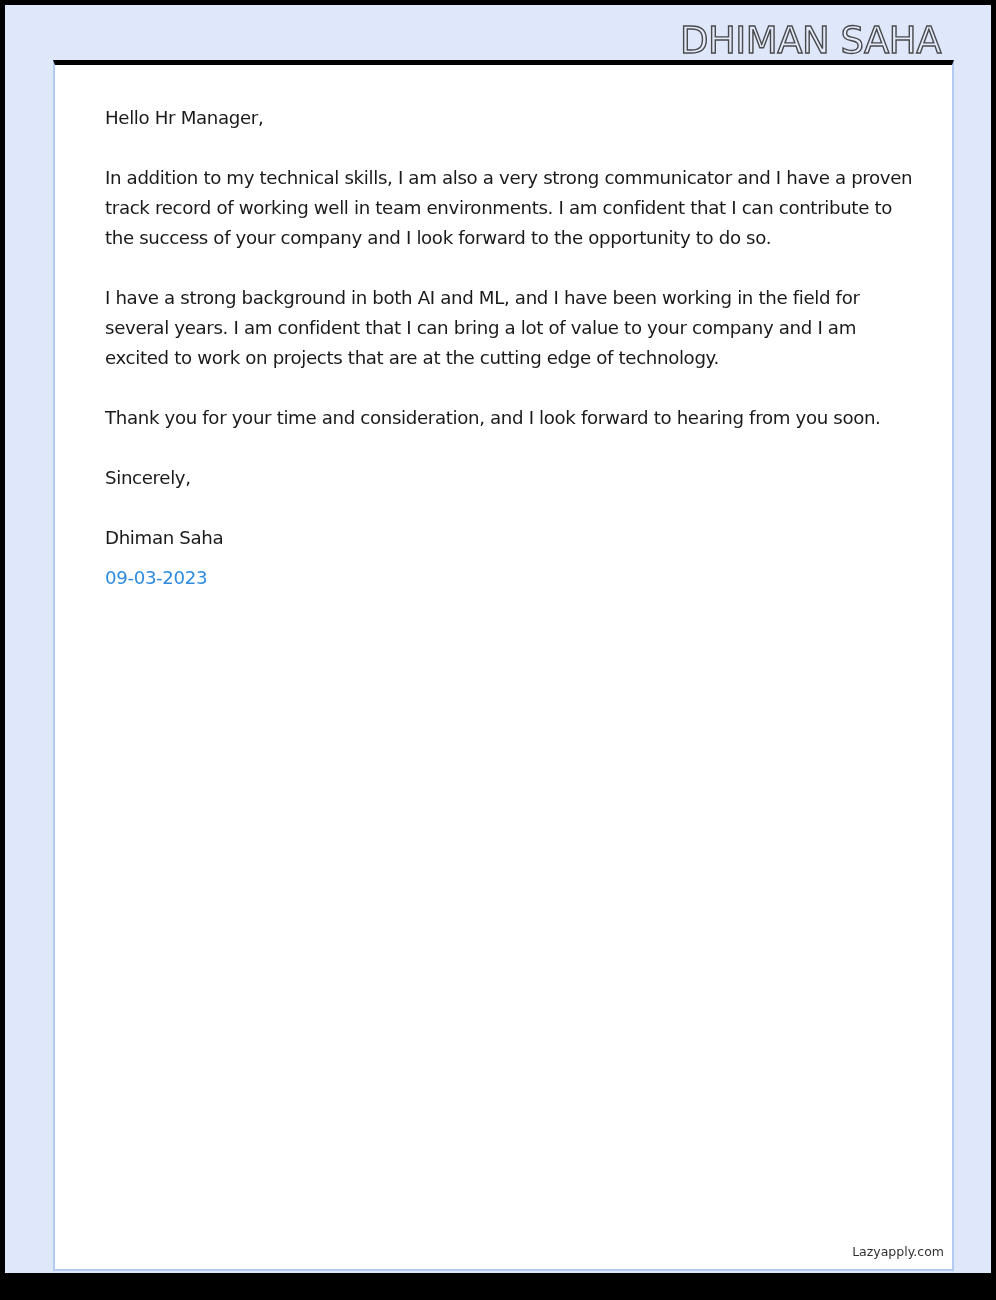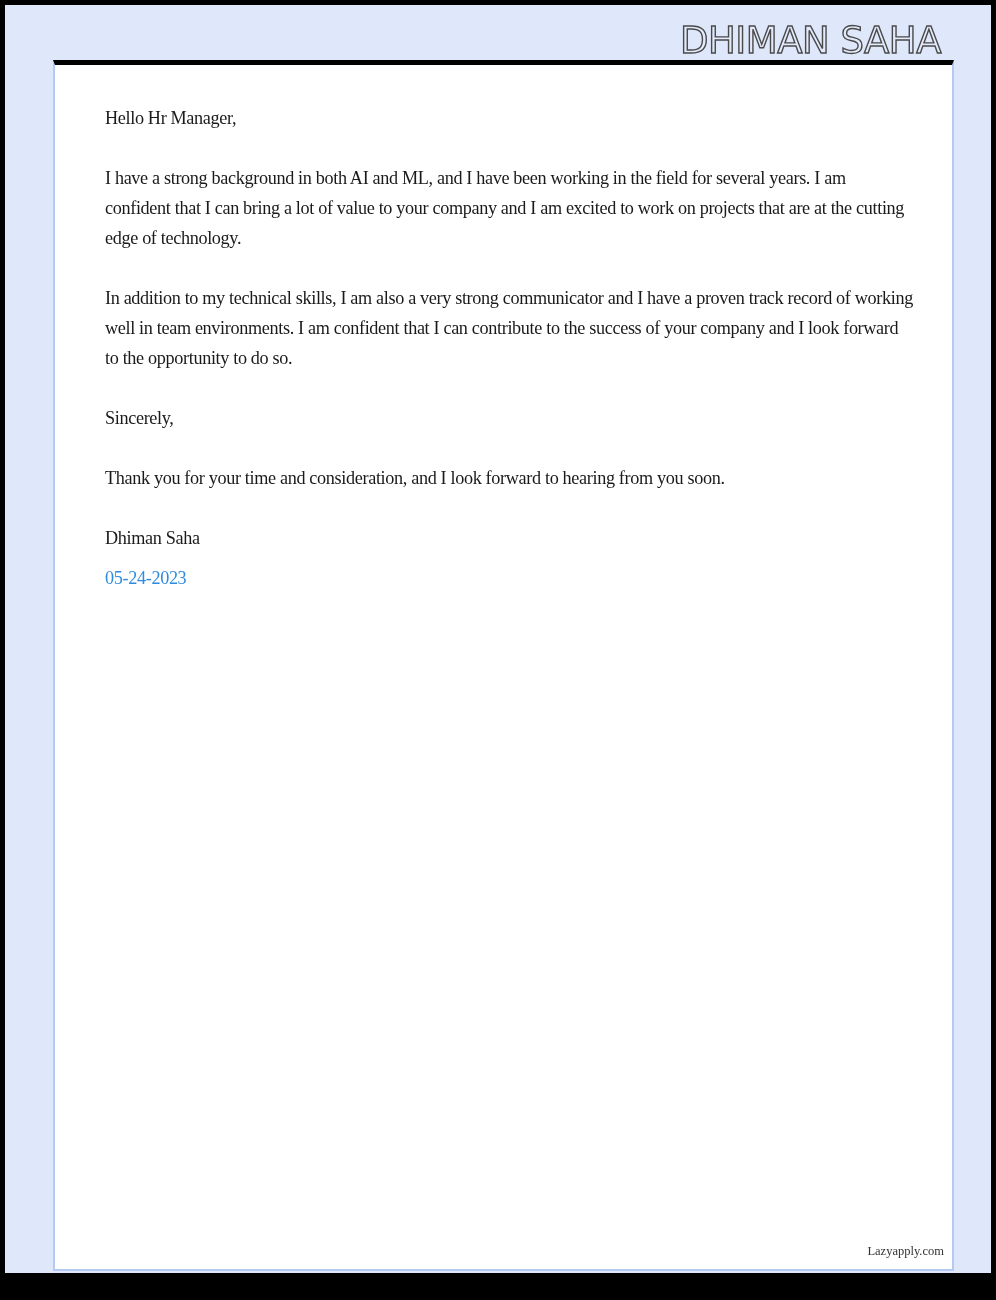--- a/index.html
+++ b/index.html
@@ -22,21 +22,20 @@
       line-height: 44px;
     }
     .paper {
       position: absolute; left: 48px; top: 55px;
       width: 897px; height: 1204px;
       background: #fff;
       border-left: 2px solid #b3cbf3;
       border-right: 2px solid #b3cbf3;
       border-bottom: 2px solid #b3cbf3;
       border-top: 5px solid #000;
-      font-family: Liberation Serif, serif;
     }
     .content {
       position: absolute; left: 50px; top: 38px; width: 810px;
       font-size: 18.2px; line-height: 30px; color: #1a1a1a;
       letter-spacing: -0.35px;
     }
     .content p { margin: 0 0 30px 0; }
     .content p.tight { margin-bottom: 10px; }
     .date { color: #2e8be0; }
     .footer {
@@ -46,22 +45,22 @@
   </style>
 </head>
 <body>
 
 <div class="frame">
   <div class="name-header">DHIMAN SAHA</div>
 
   <div class="paper">
     <div class="content">
       <p>Hello Hr Manager,</p>
+      <p>In addition to my technical skills, I am also a very strong communicator and I have a proven track record of working well in team environments. I am confident that I can contribute to the success of your company and I look forward to the opportunity to do so.</p>
       <p>I have a strong background in both AI and ML, and I have been working in the field for several years. I am confident that I can bring a lot of value to your company and I am excited to work on projects that are at the cutting edge of technology.</p>
-      <p>In addition to my technical skills, I am also a very strong communicator and I have a proven track record of working well in team environments. I am confident that I can contribute to the success of your company and I look forward to the opportunity to do so.</p>
+      <p>Thank you for your time and consideration, and I look forward to hearing from you soon.</p>
       <p>Sincerely,</p>
-      <p>Thank you for your time and consideration, and I look forward to hearing from you soon.</p>
       <p class="tight">Dhiman Saha</p>
-      <p class="date">05-24-2023</p>
+      <p class="date">09-03-2023</p>
     </div>
     <div class="footer">Lazyapply.com</div>
   </div>
 </div>
 
 </body></html>

